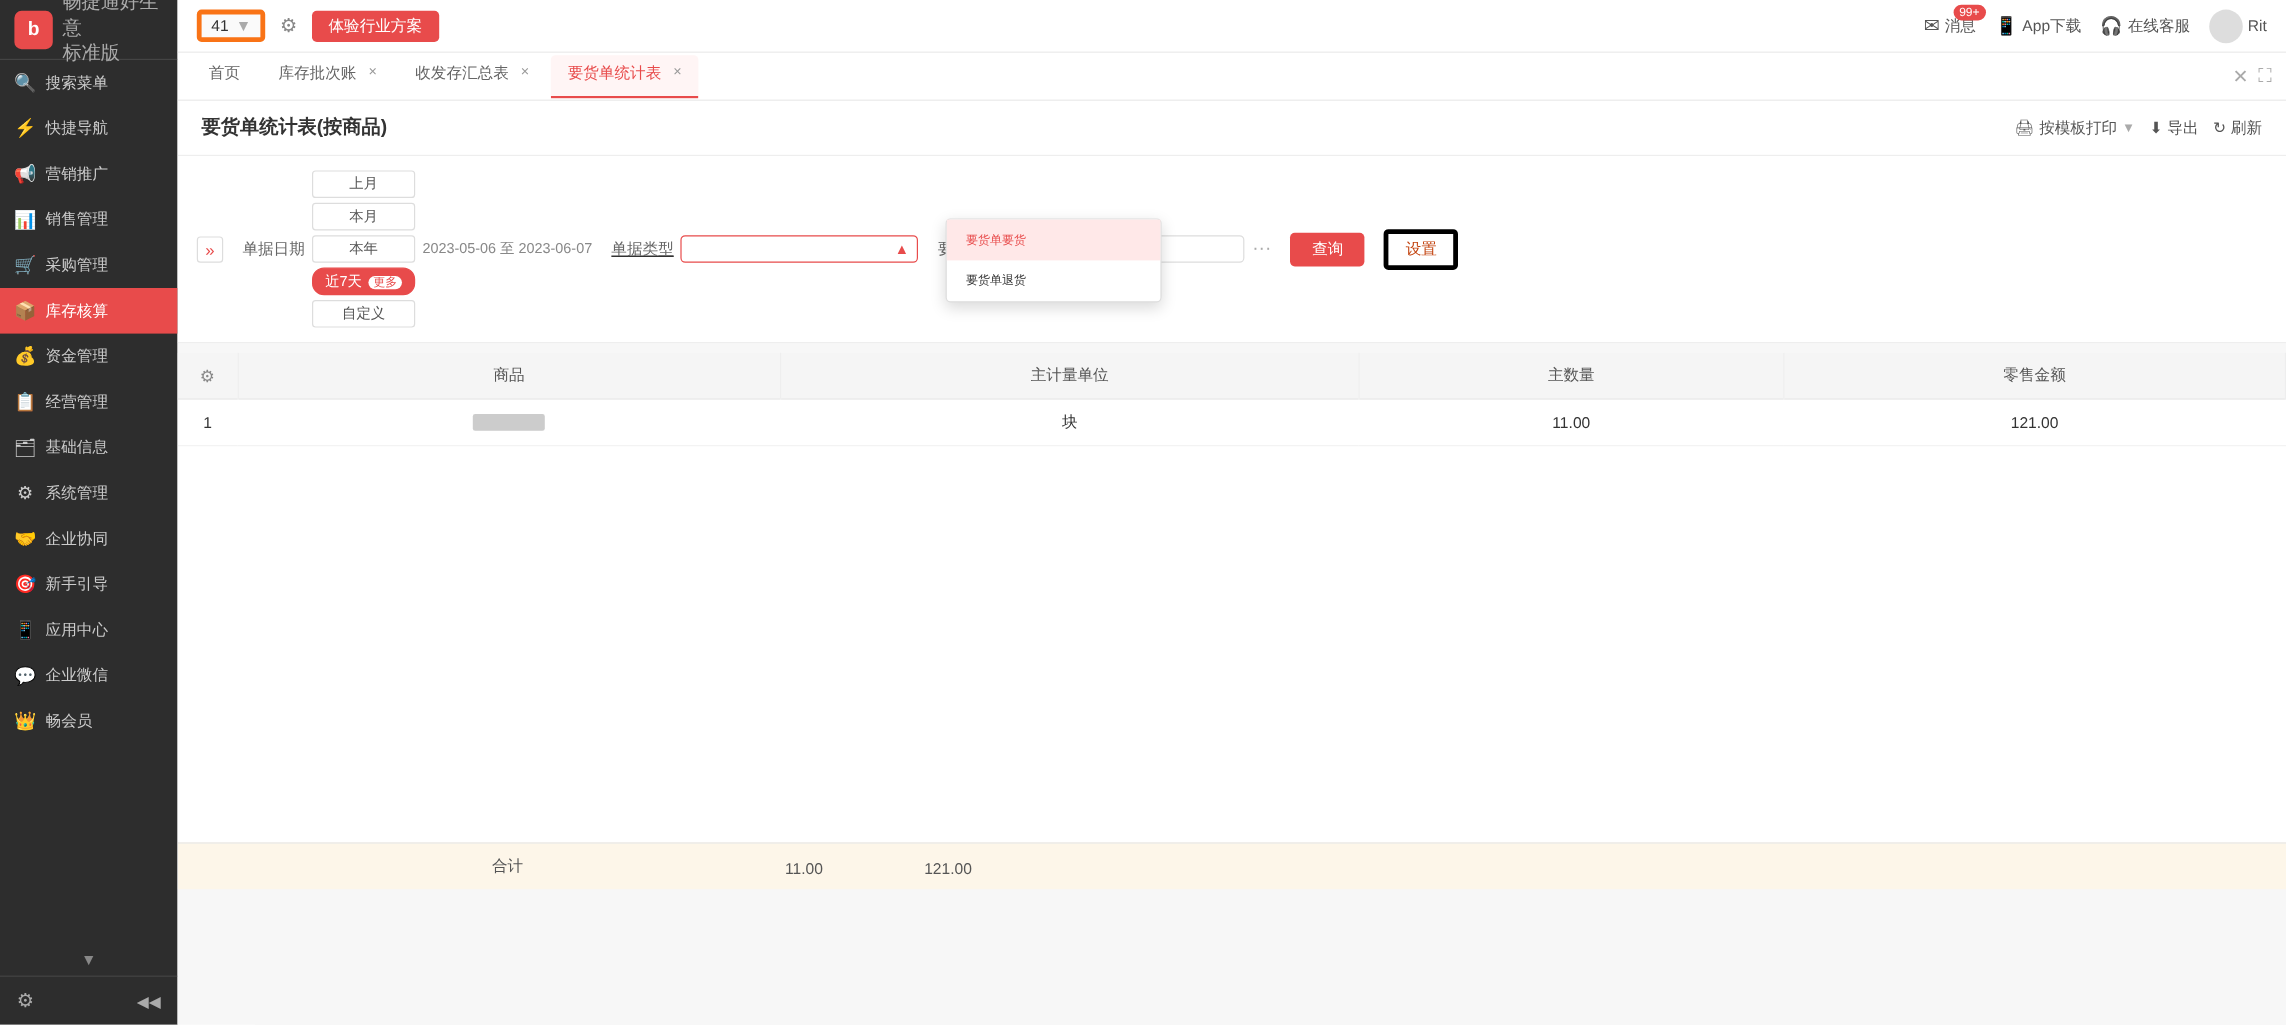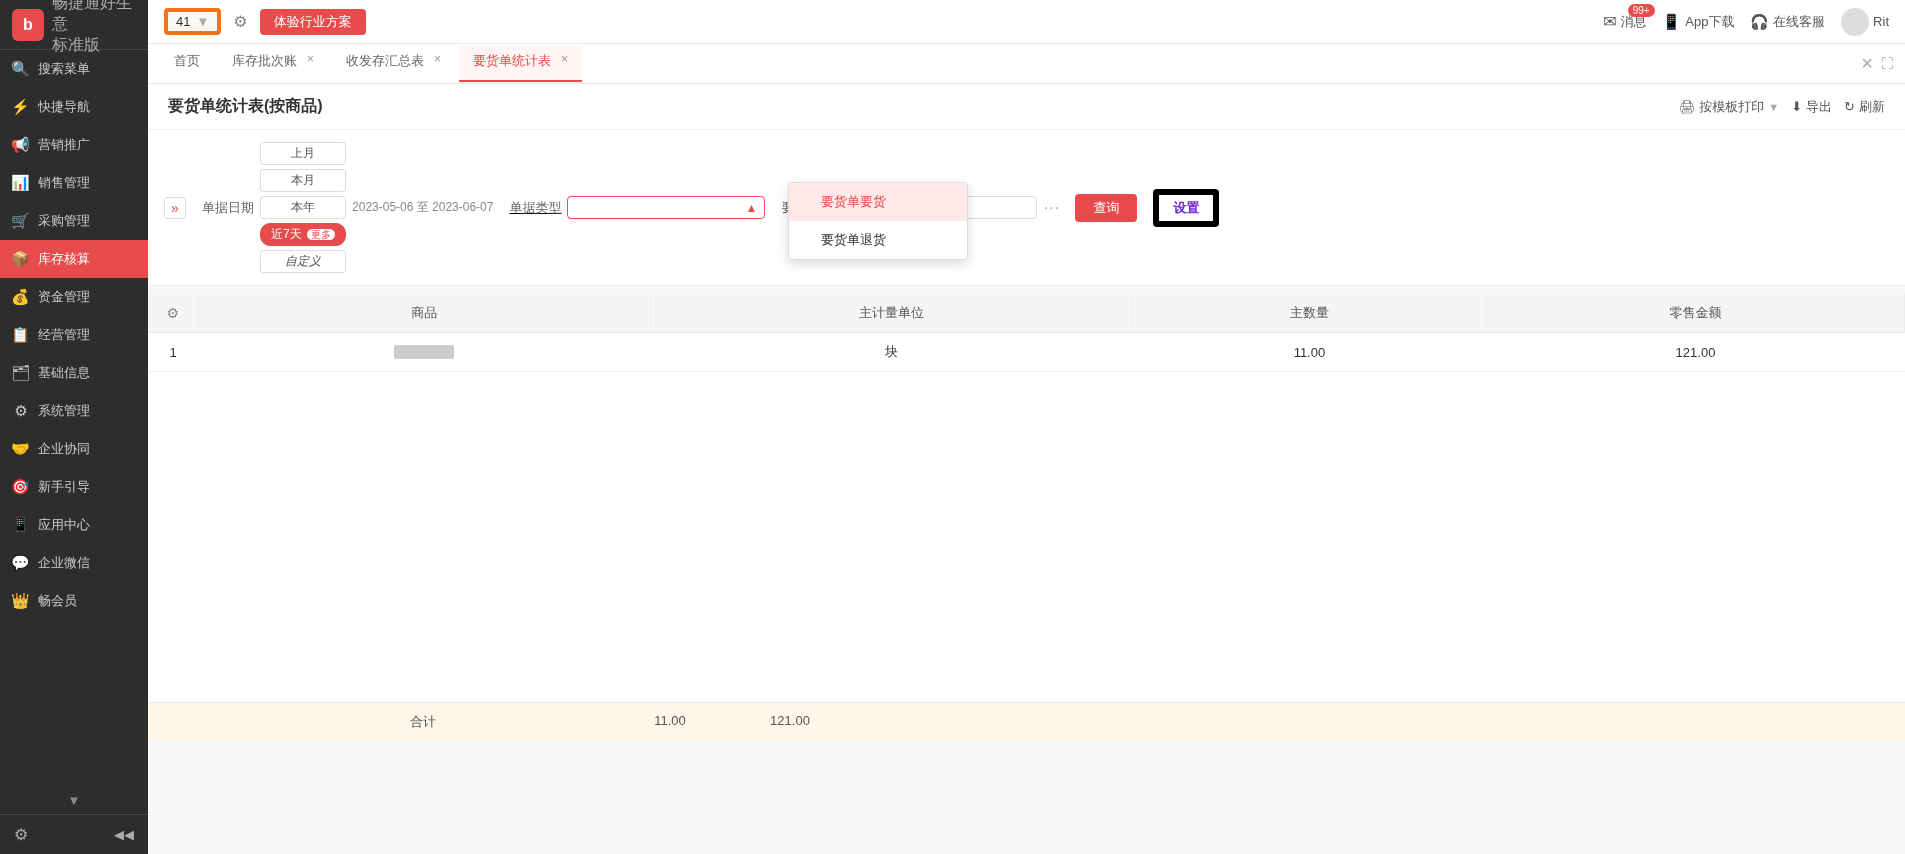--- a/index.html
+++ b/index.html
@@ -243,21 +243,21 @@
       color: #555;
       cursor: pointer;
     }
     .date-btn.active-more {
       background: #e84b4b;
       color: white;
       border-color: #e84b4b;
       border-radius: 10px;
       padding: 2px 10px;
     }
-    .date-btn.custom { color: #555; font-style: italic; }
+    .date-btn.custom { color: #555; }
     .date-range-text { font-size: 12px; color: #888; }
 
     .filter-type-group { display: flex; align-items: center; gap: 6px; text-decoration: underline; }
     .filter-type-input {
       border: 1px solid #e84b4b;
       border-radius: 4px;
       padding: 3px 10px;
       font-size: 13px;
       color: #333;
       min-width: 180px;
@@ -292,45 +292,44 @@
       color: white;
       border: none;
       border-radius: 4px;
       padding: 5px 18px;
       font-size: 13px;
       cursor: pointer;
       font-family: inherit;
     }
     .btn-settings {
       background: white;
-      color: #6d28d9;
-      border: 6px solid #000000;
+      color: #c2410c;
+      border: 4px solid #000000;
       border-radius: 4px;
       padding: 4px 14px;
       font-size: 13px;
       cursor: pointer;
       font-family: inherit;
-      font-weight: bold;
     }
 
     
     .dropdown-menu {
       position: absolute;
       top: 52px;
       left: 640px;
       background: white;
       border: 1px solid #ddd;
       border-radius: 4px;
       box-shadow: 0 4px 12px rgba(0,0,0,0.15);
       z-index: 100;
       min-width: 180px;
     }
     .dropdown-item {
-      padding: 10px 32px;
-      font-size: 13px;
+      padding: 10px 16px;
+      font-size: 10px;
       color: #333;
       cursor: pointer;
     }
     .dropdown-item.selected { background: #ffe8e8; color: #e84b4b; }
 
     
     .table-area {
       background: #fff;
       margin-top: 8px;
     }
@@ -362,21 +361,21 @@
       width: 36px;
       text-align: center;
     }
     .col-settings-icon { color: #888; font-size: 14px; cursor: pointer; }
 
     
     .table-footer {
       background: #fdf6e9;
       border-top: 1px solid #e8e8e8;
       display: flex;
-      align-items: flex-start;
+      align-items: flex-end;
       padding: 10px 16px;
       font-size: 13px;
       color: #555;
       margin-top: auto;
     }
     .footer-val { min-width: 120px; text-align: center; font-weight: 500; }
 
     
     .blurred-text {
       display: inline-block;

